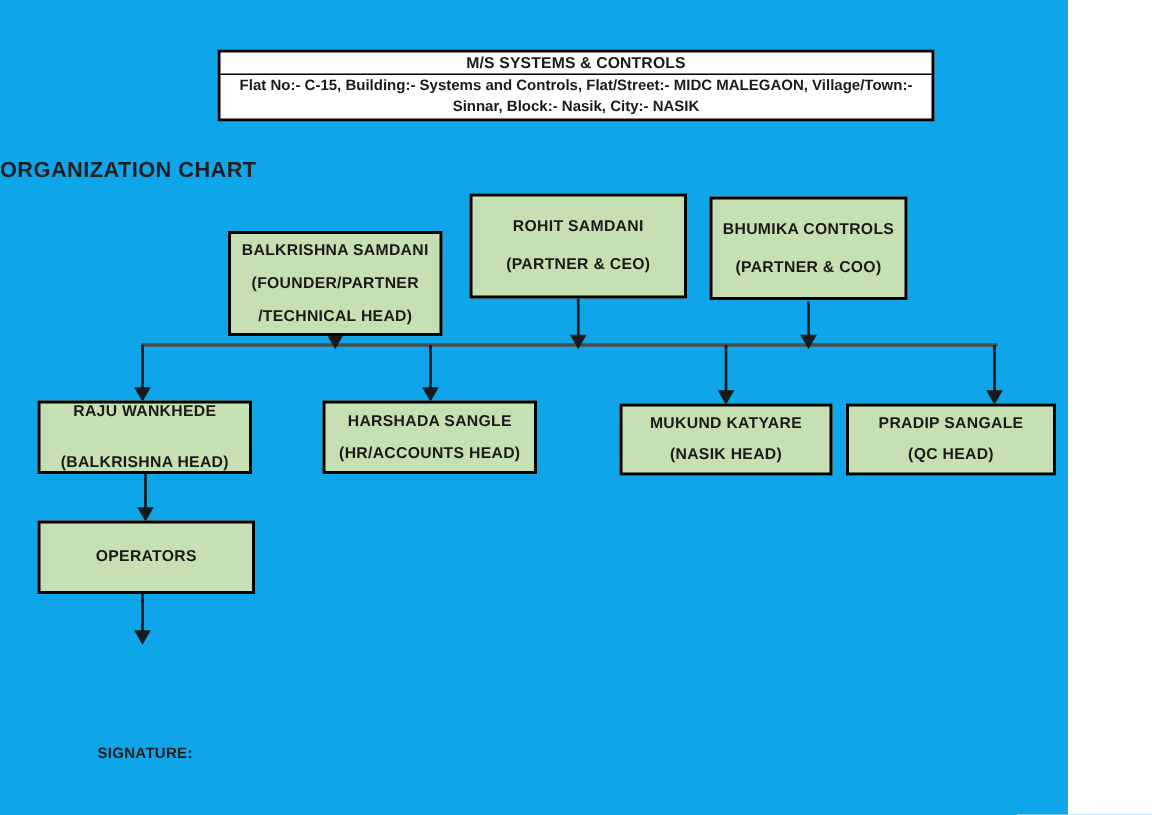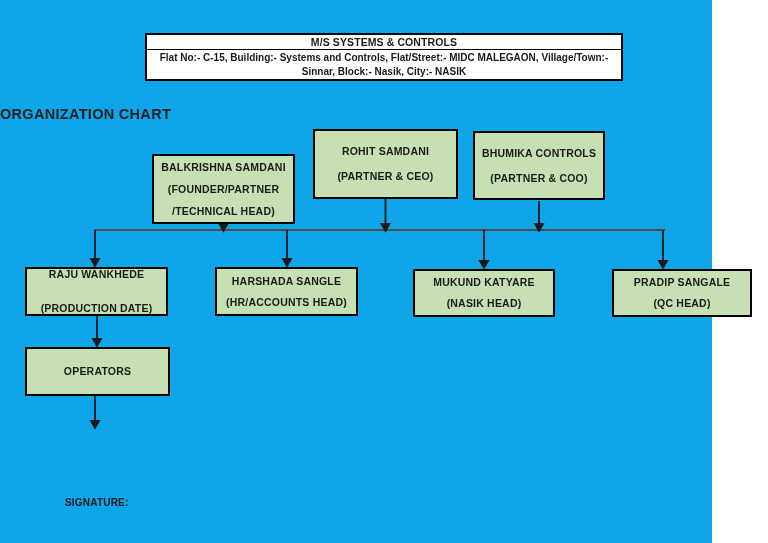--- a/index.html
+++ b/index.html
@@ -68,21 +68,21 @@
   .gap11 { row-gap: 11px; }
   .gap13 { row-gap: 14px; }
   .gap9  { row-gap: 10px; }
 
   .n-balkrishna { left: 152px; top: 130px; width: 143px; height: 70px; margin-top: 24px; }
   .n-rohit      { left: 313px; top: 129px; width: 145px; height: 70px; }
   .n-bhumika    { left: 473px; top: 131px; width: 132px; height: 69px; }
   .n-raju       { left: 25px;  top: 267px; width: 143px; height: 49px; gap: 23px; }
   .n-harshada   { left: 215px; top: 267px; width: 143px; height: 49px; text-align: right; }
   .n-mukund     { left: 413px; top: 269px; width: 142px; height: 48px; }
-  .n-pradip     { left: 612px; top: 269px; width: 140px; height: 48px; }
+  .n-pradip     { left: 564px; top: 269px; width: 140px; height: 48px; }
   .n-operators  { left: 25px;  top: 347px; width: 145px; height: 49px; }
   .n-helpers    { left: 23px;  top: 430px; width: 144px; height: 47px; }
 
   
   .connectors {
     position: absolute; left: 0; top: 0; width: 768px; height: 543px;
     pointer-events: none;
   }
 
   
@@ -146,21 +146,21 @@
     <span>(PARTNER &amp; CEO)</span>
   </div>
 
   <div class="node n-bhumika gap13">
     <span>BHUMIKA CONTROLS</span>
     <span>(PARTNER &amp; COO)</span>
   </div>
 
   <div class="node n-raju gap9">
     <span>RAJU WANKHEDE</span>
-    <span>(PRODUCTION DATE)</span>
+    <span>(BALKRISHNA HEAD)</span>
   </div>
 
   <div class="node n-harshada gap9">
     <span>HARSHADA SANGLE</span>
     <span>(HR/ACCOUNTS HEAD)</span>
   </div>
 
   <div class="node n-mukund gap9">
     <span>MUKUND KATYARE</span>
     <span>(NASIK HEAD)</span>

